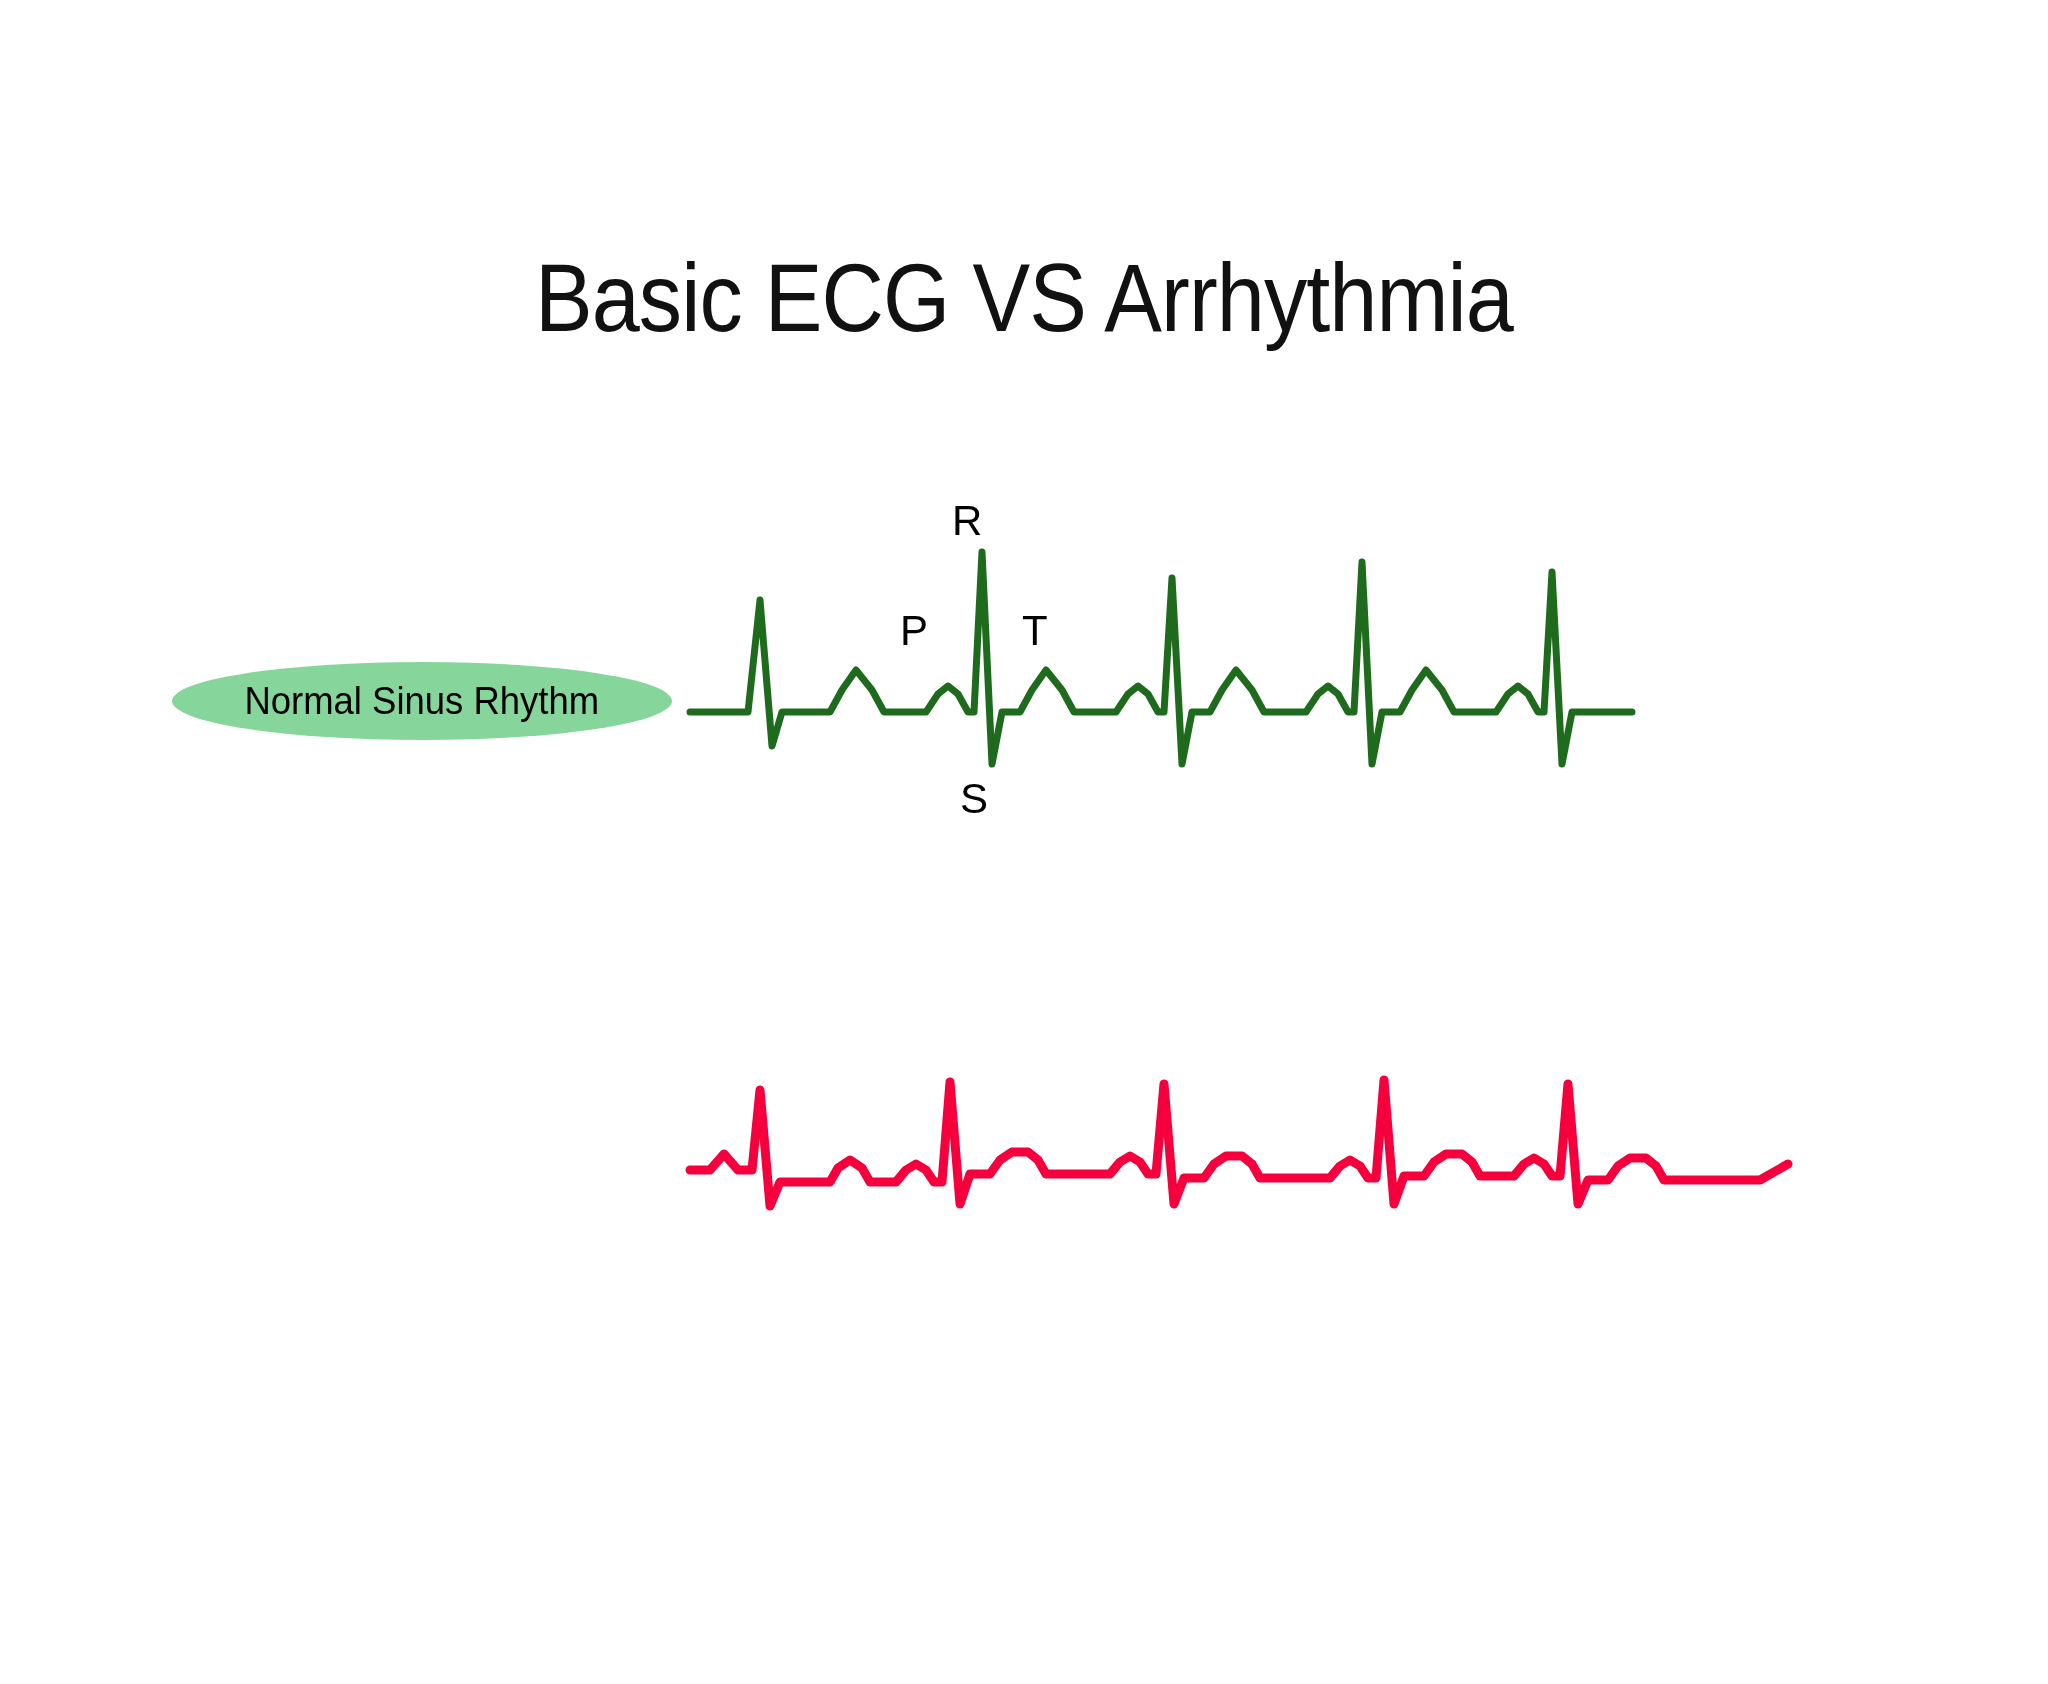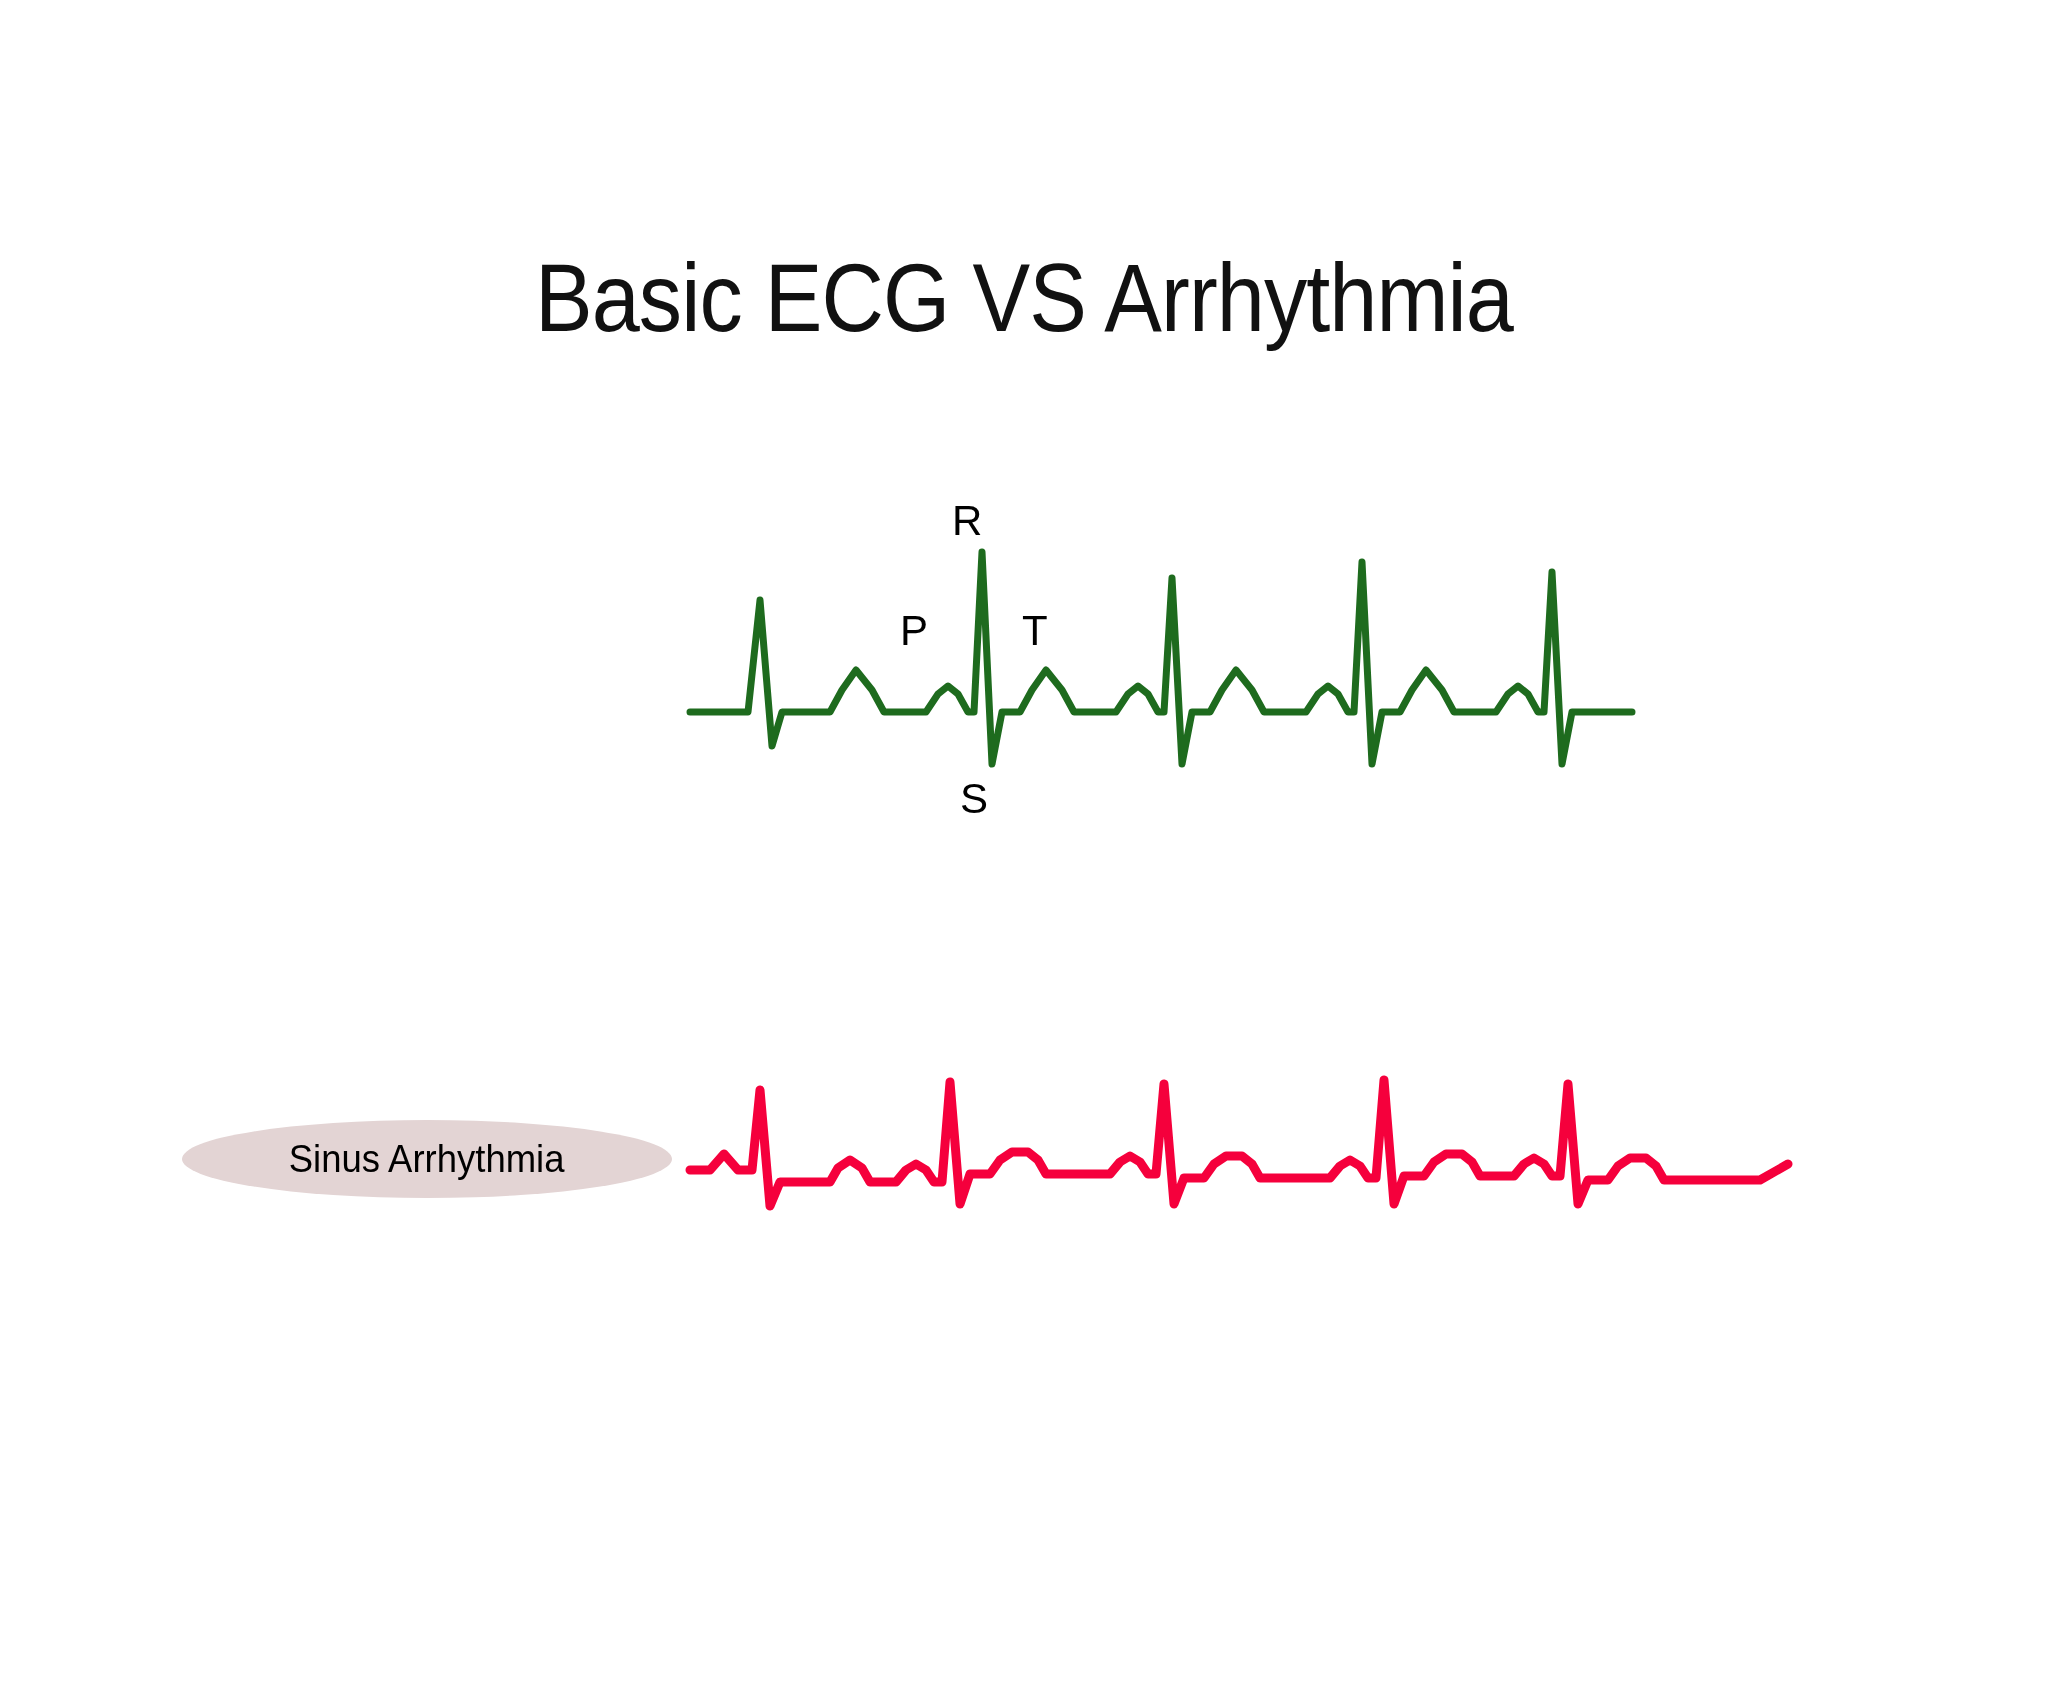--- a/index.html
+++ b/index.html
@@ -99,33 +99,33 @@
   #label-T { left: 1022px; top: 610px; }
   #label-S { left: 960px; top: 778px; }
 </style>
 </head>
 <body style="background: rgb(255, 255, 255);">
 
 <h1 id="page-title" style="color: rgb(17, 17, 17);">Basic ECG VS Arrhythmia</h1>
 
 <div class="rhythm-row" id="row-normal">
 
+  <div class="label-pill" id="pill-normal" style="background: rgb(134, 214, 155);">
+    <span class="pill-text">Normal Sinus Rhythm</span>
+  </div>
 
   <div class="trace-wrap">
     <svg viewBox="0 0 960 330" preserveAspectRatio="none">
       <path id="path-normal" fill="none" stroke-linejoin="round" stroke-linecap="round" d="M 0 162 L 48 162 L 58 162 L 70 50 L 82 196 L 92 162 L 140 162 L 152 140 L 166 120 L 182 140 L 194 162 L 236 162 L 248 144 L 258 136 L 268 144 L 278 162 L 284 162 L 292 2 L 302 214 L 312 162 L 330 162 L 342 140 L 356 120 L 372 140 L 384 162 L 426 162 L 438 144 L 448 136 L 458 144 L 468 162 L 474 162 L 482 28 L 492 214 L 502 162 L 520 162 L 532 140 L 546 120 L 562 140 L 574 162 L 616 162 L 628 144 L 638 136 L 648 144 L 658 162 L 664 162 L 672 12 L 682 214 L 692 162 L 710 162 L 722 140 L 736 120 L 752 140 L 764 162 L 806 162 L 818 144 L 828 136 L 838 144 L 848 162 L 854 162 L 862 22 L 872 214 L 882 162 L 942 162" stroke="#1E6B1E" stroke-width="7"></path>
     </svg>
   </div>
 </div>
 
 <div class="rhythm-row" id="row-arrhythmia">
 
-  <div class="label-pill" id="pill-arrhythmia" style="background: rgb(227, 212, 212);">
-    <span class="pill-text">Sinus Arrhythmia</span>
-  </div>
 
   <div class="trace-wrap">
     <svg viewBox="0 0 960 330" preserveAspectRatio="none">
       <path id="path-arrhythmia" fill="none" stroke-linejoin="round" stroke-linecap="round" d="M 0 150 L 20 150 L 34 134 L 48 150 L 62 150 L 70 70 L 80 186 L 90 162 L 140 162 L 148 148 L 160 140 L 172 148 L 180 162 L 206 162 L 216 150 L 226 144 L 236 150 L 244 162 L 252 162 L 260 62 L 270 184 L 280 154 L 300 154 L 310 140 L 322 132 L 338 132 L 348 140 L 356 154 L 420 154 L 430 142 L 440 136 L 450 142 L 458 154 L 466 154 L 474 64 L 484 184 L 494 158 L 514 158 L 524 144 L 536 136 L 552 136 L 562 144 L 570 158 L 640 158 L 650 146 L 660 140 L 670 146 L 678 158 L 686 158 L 694 60 L 704 184 L 714 156 L 734 156 L 744 142 L 756 134 L 772 134 L 782 142 L 790 156 L 824 156 L 834 144 L 844 138 L 854 144 L 862 156 L 870 156 L 878 64 L 888 184 L 898 160 L 918 160 L 928 146 L 940 138 L 956 138 L 966 146 L 974 160 L 1052 160 L 1070 160 L 1098 144" stroke="#F5003C" stroke-width="9"></path>
     </svg>
   </div>
 </div>
 
 <span class="wave-label" id="label-R" style="color: rgb(0, 0, 0);">R</span>
 

